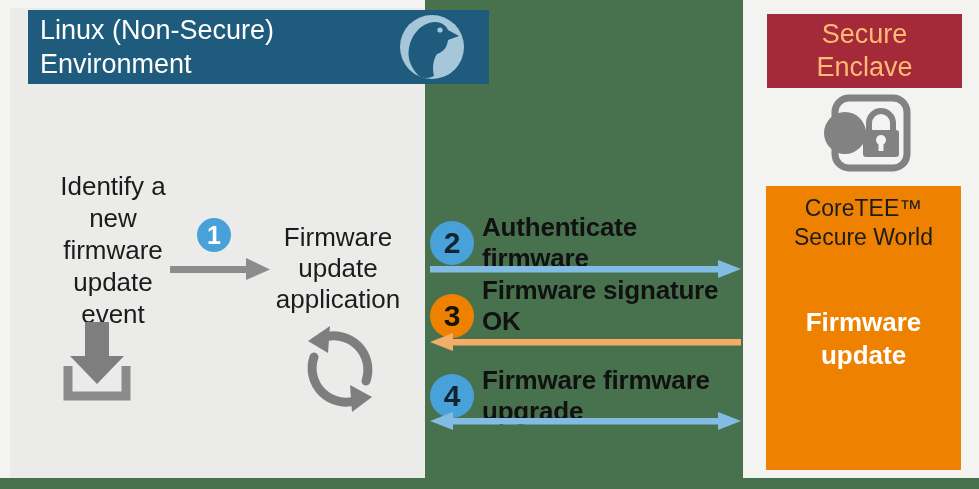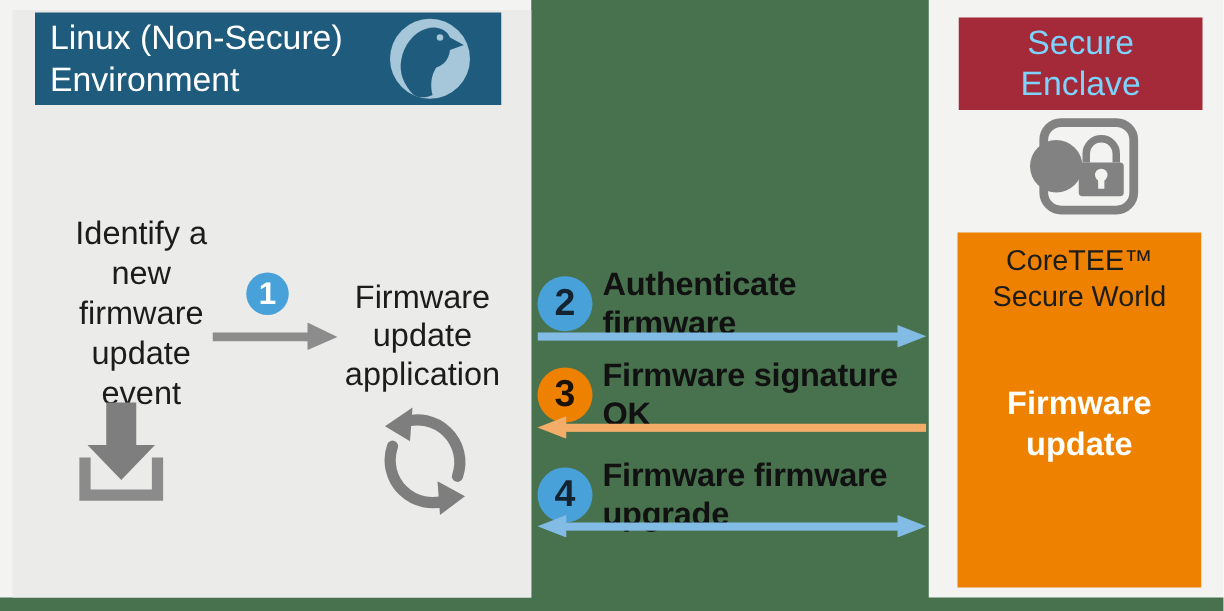--- a/index.html
+++ b/index.html
@@ -12,21 +12,21 @@
     overflow: hidden;
   }
   .preline { white-space: pre-line; }
 
   
   .green-band { position:absolute; left:425px; top:0; width:318px; height:489px; background:#48724e; }
   .bottom-strip { position:absolute; left:0; top:478px; width:979px; height:11px; background:#48724e; }
 
   
   .left-panel { position:absolute; left:10px; top:8px; width:415px; height:470px; background:#ebebe9; }
-  .left-header { position:absolute; left:28px; top:10px; width:373px; height:74px; background:#1e5b7c;padding-left:12px; }
+  .left-header { position:absolute; left:28px; top:10px; width:461px; height:74px; background:#1e5b7c;padding-left:12px; }
   .left-header-title { position:absolute; left:12px; top:3px; color:#ffffff; font-size:27px; line-height:34px; font-weight:400; }
   .penguin { position:absolute; right:24px; top:4px; }
 
   .event-text { position:absolute; left:18px; top:158px; width:190px; text-align:center;
     color:#1c1c1c; font-size:26px; line-height:32px;margin-top:12px; }
   .download { position:absolute; left:62px; top:318px; }
 
   .badge { border-radius:50%; display:flex; align-items:center; justify-content:center; font-weight:600; }
   .badge-1 { position:absolute; left:197px; top:218px; width:34px; height:34px; background:#49a1d9;
     color:#ffffff; font-size:25px; }
@@ -36,27 +36,27 @@
   .refresh { position:absolute; left:296px; top:325px; }
 
   
   .flow-badge { position:absolute; width:44px; height:44px; font-size:30px; }
   .flow-badge.blue { background:#49a1d9; color:#13232f; }
   .flow-badge.orange { background:#ee8200; color:#1b1206; }
   .flow-label { position:absolute; left:482px; width:262px; height:44px; display:flex; align-items:center;
     color:#111111; font-size:26px; font-weight:700; letter-spacing:-0.2px; }
   .flow-arrow { position:absolute; left:430px; }
   .b2 { left:430px; top:221px; } .l2 { top:221px; } .a2 { top:260px; }
-  .b3 { left:430px; top:294px; } .l3 { top:294px; } .a3 { top:333px; }
+  .b3 { left:430px; top:294px; } .l3 { top:284px; } .a3 { top:333px; }
   .b4 { left:430px; top:374px; } .l4 { top:374px; } .a4 { top:412px; }
 
   
   .right-header { position:absolute; left:767px; top:14px; width:195px; height:74px; background:#a42a3a; }
   .right-header-title { width:100%; height:100%; display:flex; align-items:center; justify-content:center;
-    text-align:center; color:#7dd3fc; font-size:27px; line-height:33px; }
+    text-align:center; color:#fdba74; font-size:27px; line-height:33px; }
   .lock { position:absolute; left:821px; top:90px; }
   .orange-box { position:absolute; left:766px; top:186px; width:195px; height:284px; background:#ee8200;padding-left:40px; }
   .coretee-title { position:absolute; left:0; top:8px; width:100%; text-align:center;
     color:#1c1c1c; font-size:23px; line-height:29px; }
   .fw-update-label { position:absolute; left:0; top:120px; width:100%; text-align:center;
     color:#ffffff; font-size:26px; line-height:33px; font-weight:700; }
 </style>
 </head>
 <body>
 

